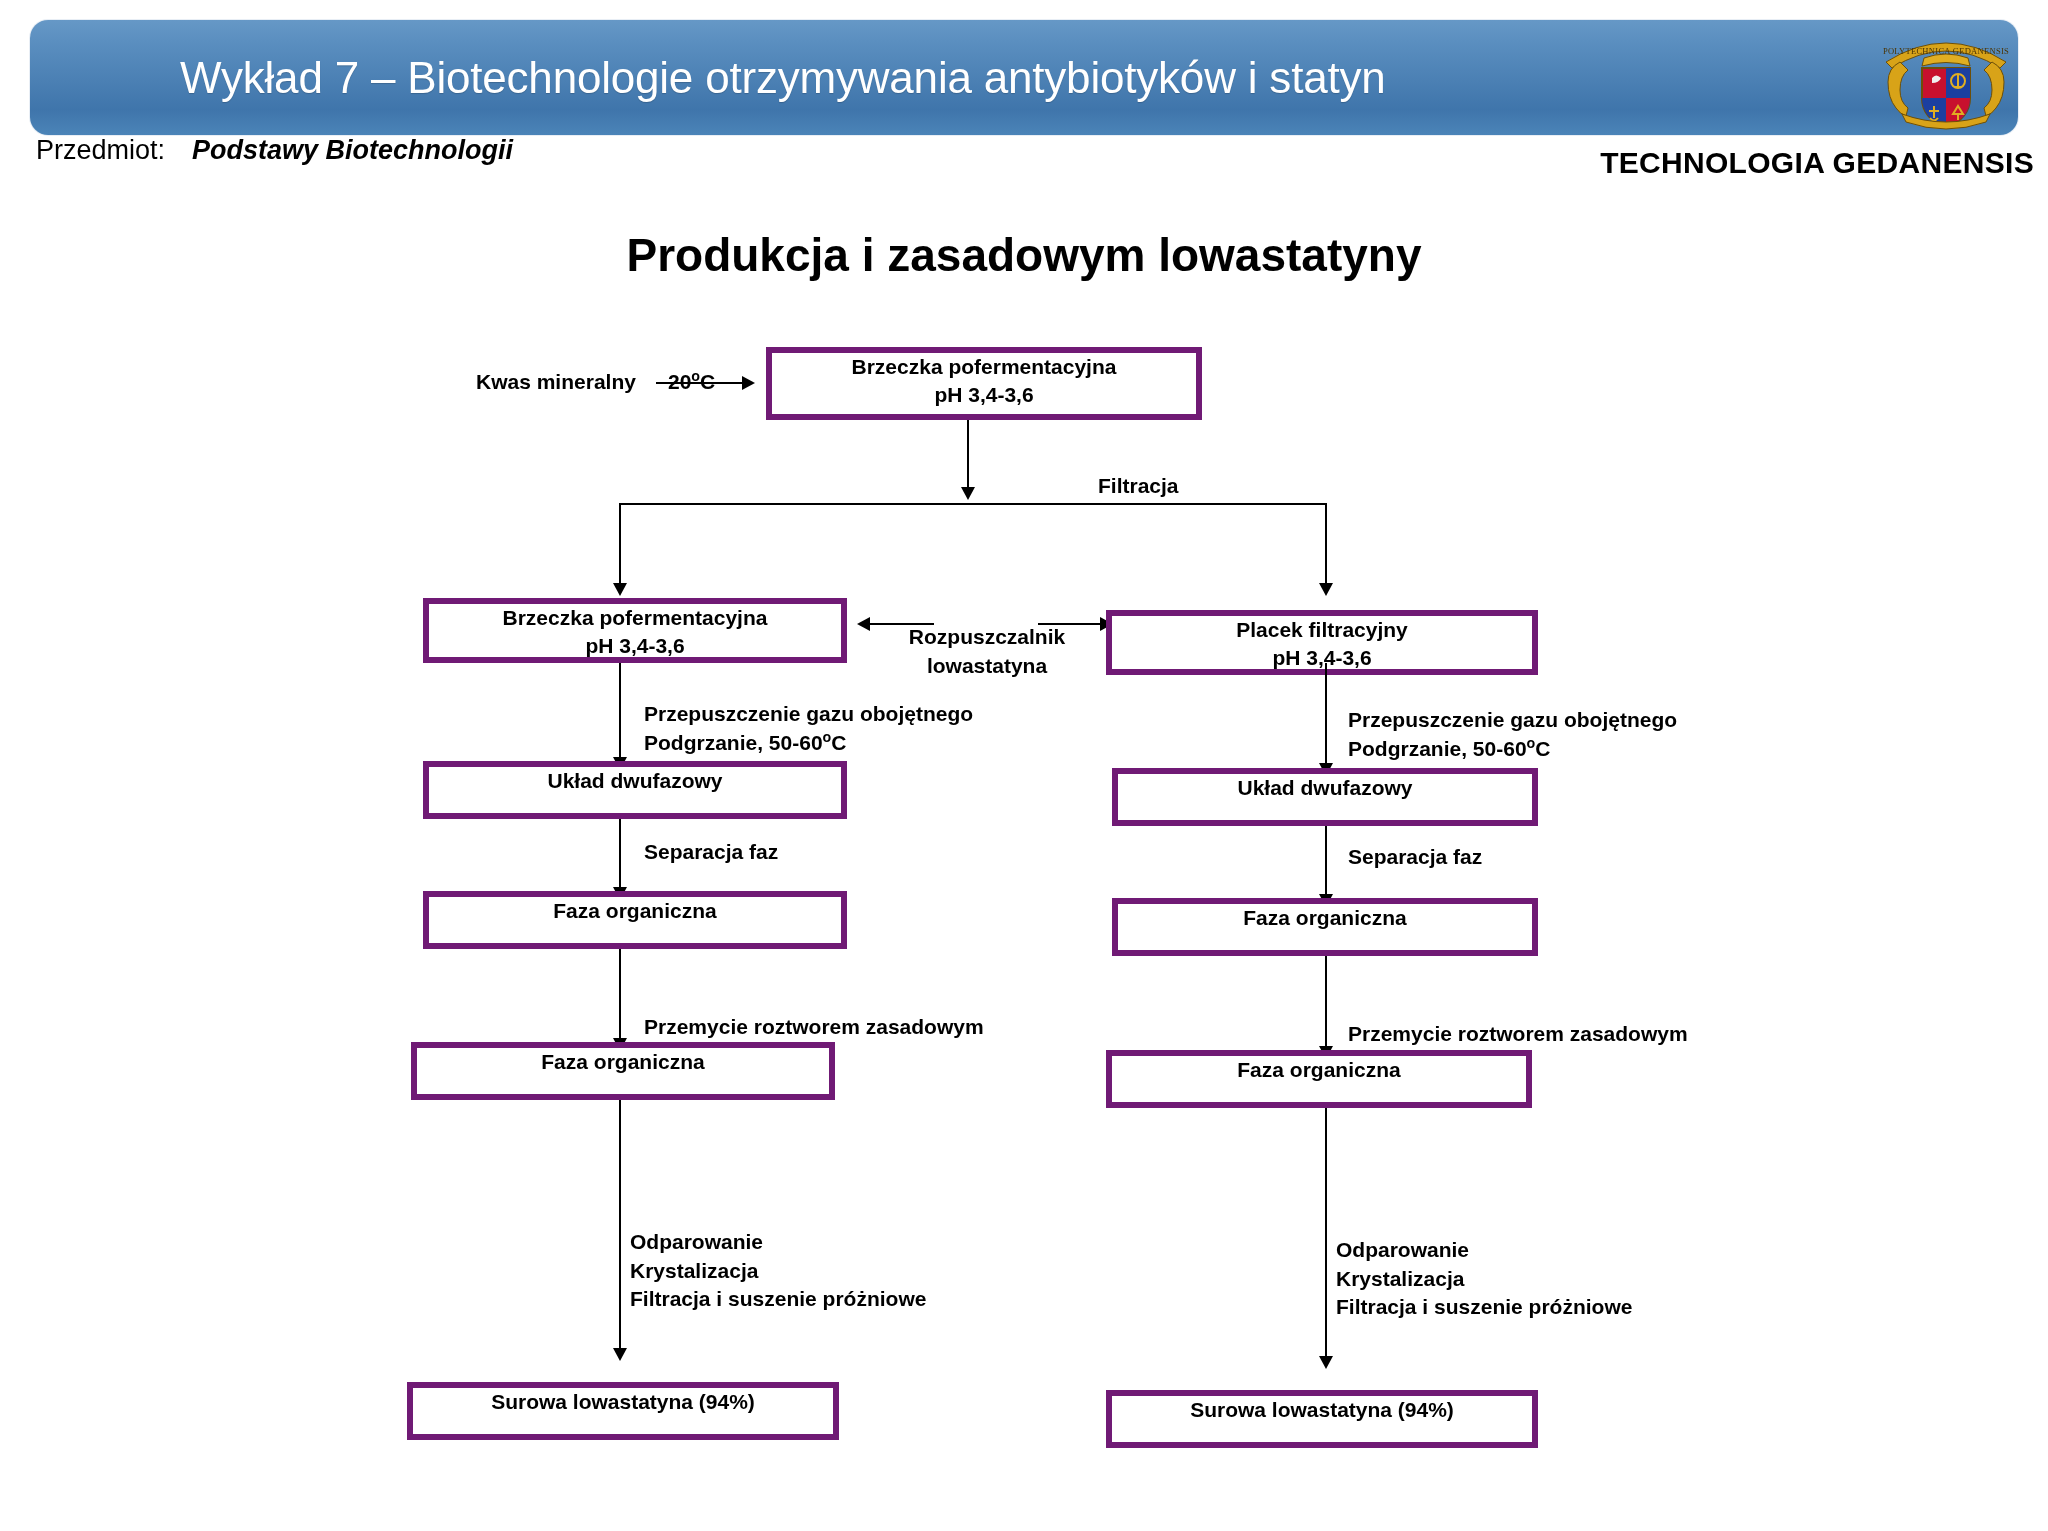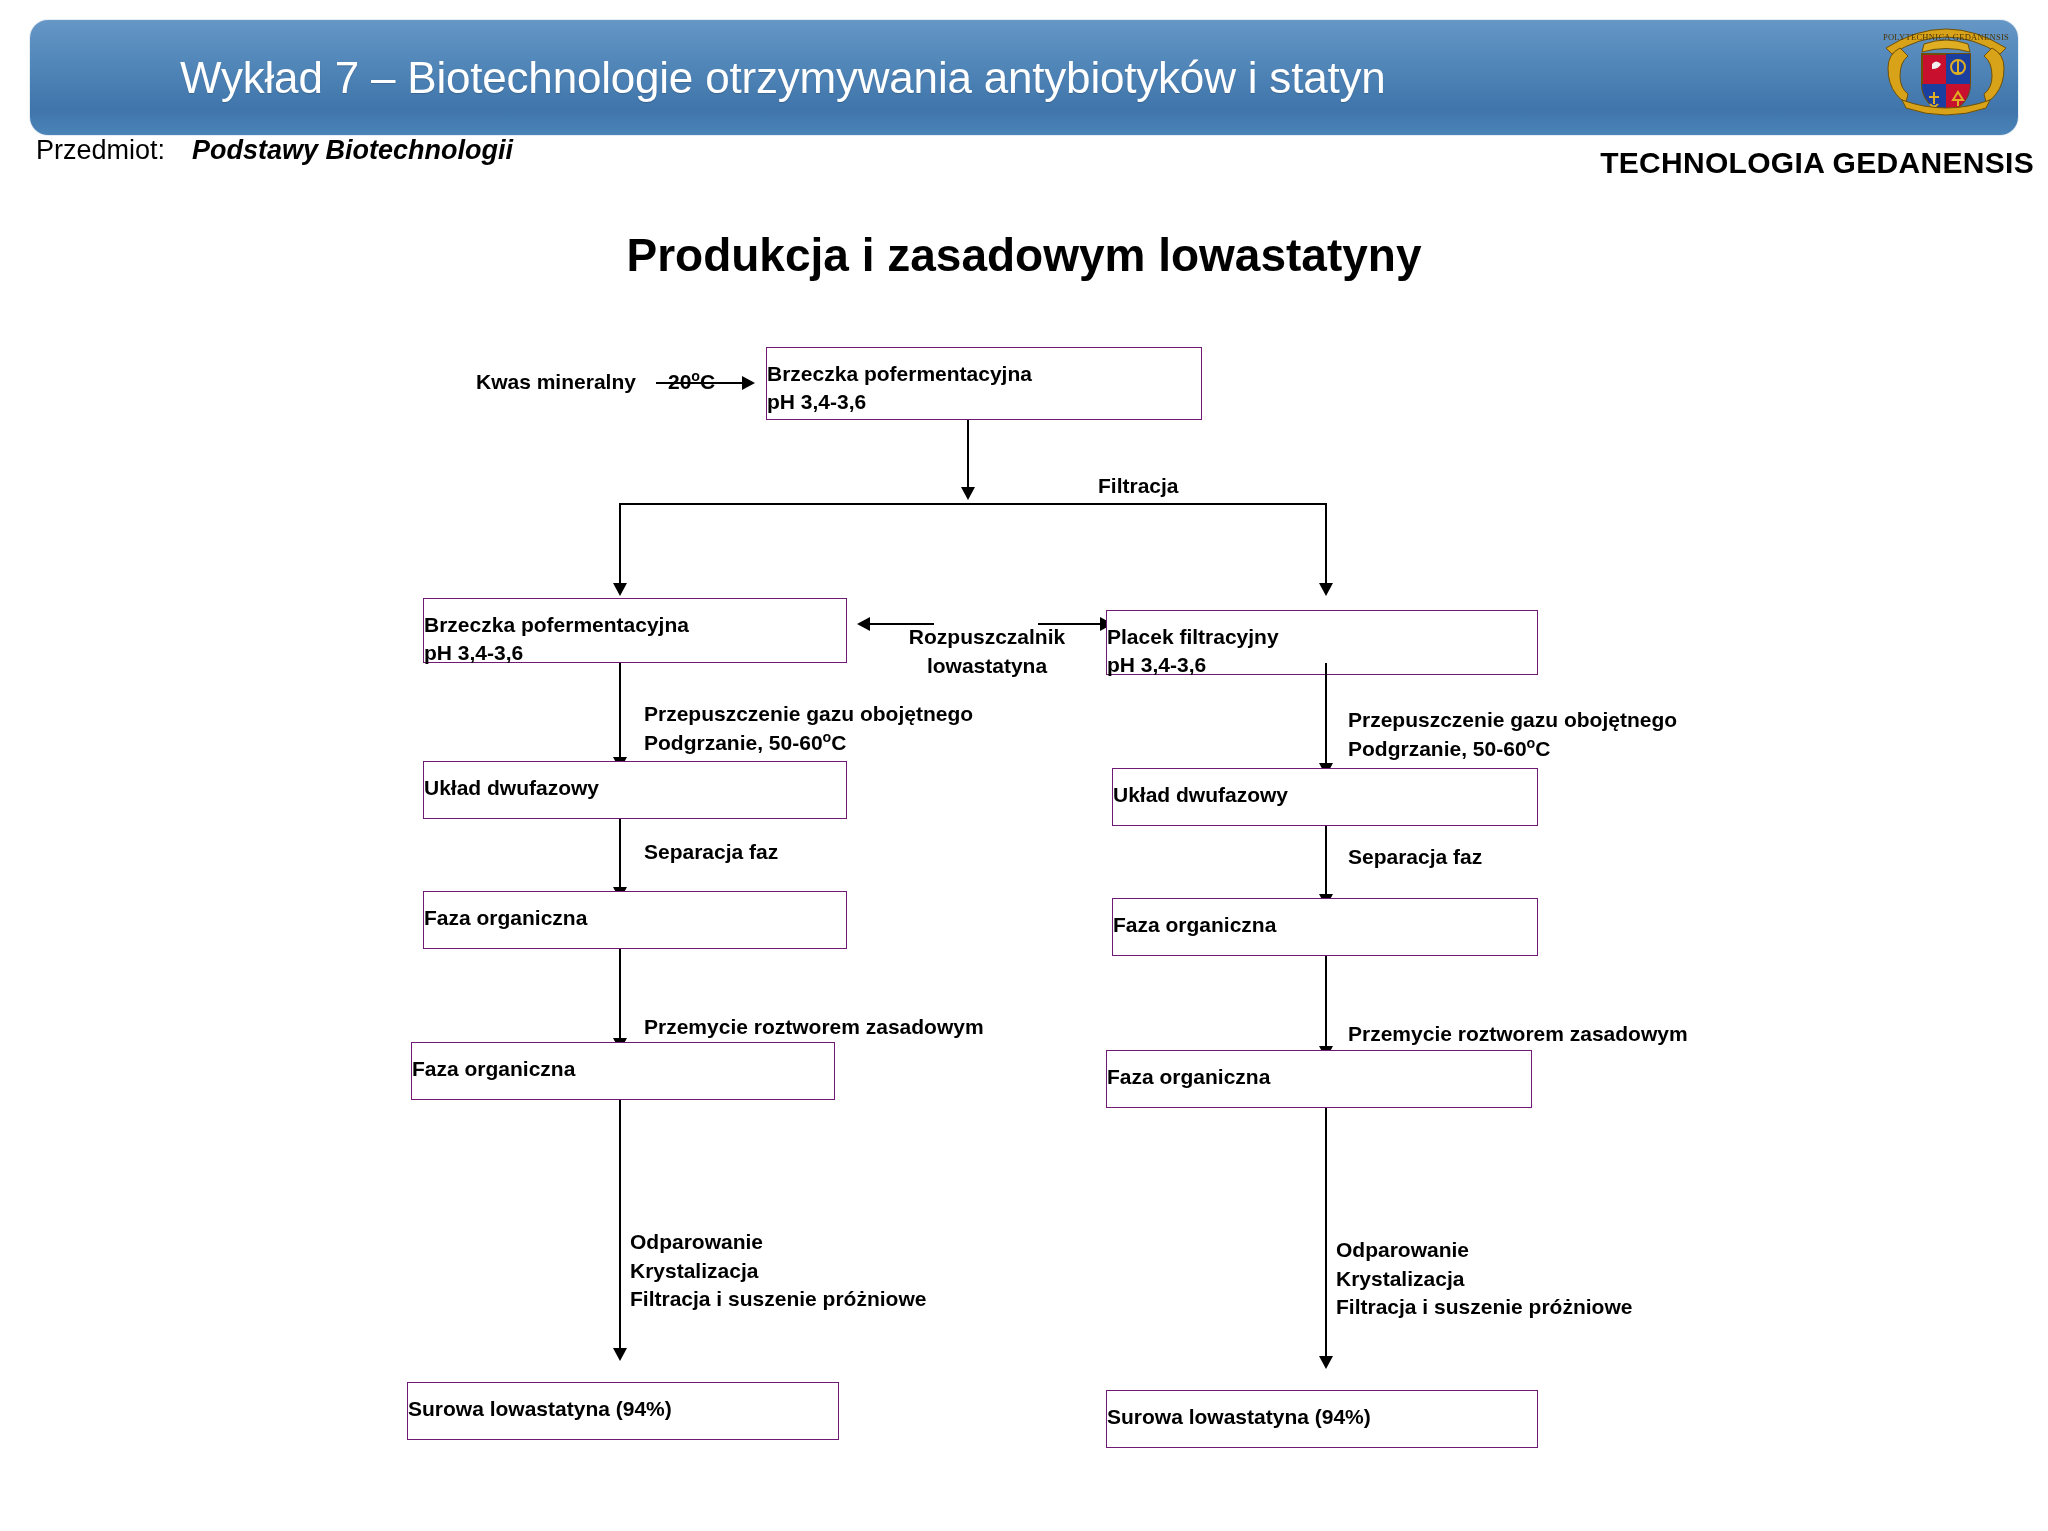--- a/index.html
+++ b/index.html
@@ -44,21 +44,21 @@
     color: #ffffff;
     letter-spacing: -0.2px;
     white-space: nowrap;
     text-shadow: 0 1px 1px rgba(0,0,0,0.18);
   }
 
   
   .crest {
     position: absolute;
     right: 22px;
-    top: 4px;
+    top: 18px;
     width: 160px;
     height: 112px;
   }
   .crest svg { display:block; width:100%; height:100%; }
 
   
   .subject-label {
     position: absolute;
     left: 36px;
     top: 135px;
@@ -104,27 +104,27 @@
     left: 8px;
     top: 0;
     width: 2048px;
     height: 1315px;
   }
 
   
   .node {
     position: absolute;
     box-sizing: border-box;
-    border: 1px solid #701a75;
+    border: 6px solid #701a75;
     background: #ffffff;
     font-size: 21px;
     font-weight: bold;
     line-height: 1.32;
-    color: #000;
-    padding-top: 12px;
+    text-align: center;
+    color: #000;
   }
   .node .ln { display: block; }
 
   
   .label {
     position: absolute;
     font-size: 21px;
     font-weight: bold;
     line-height: 1.35;
     color: #000;

